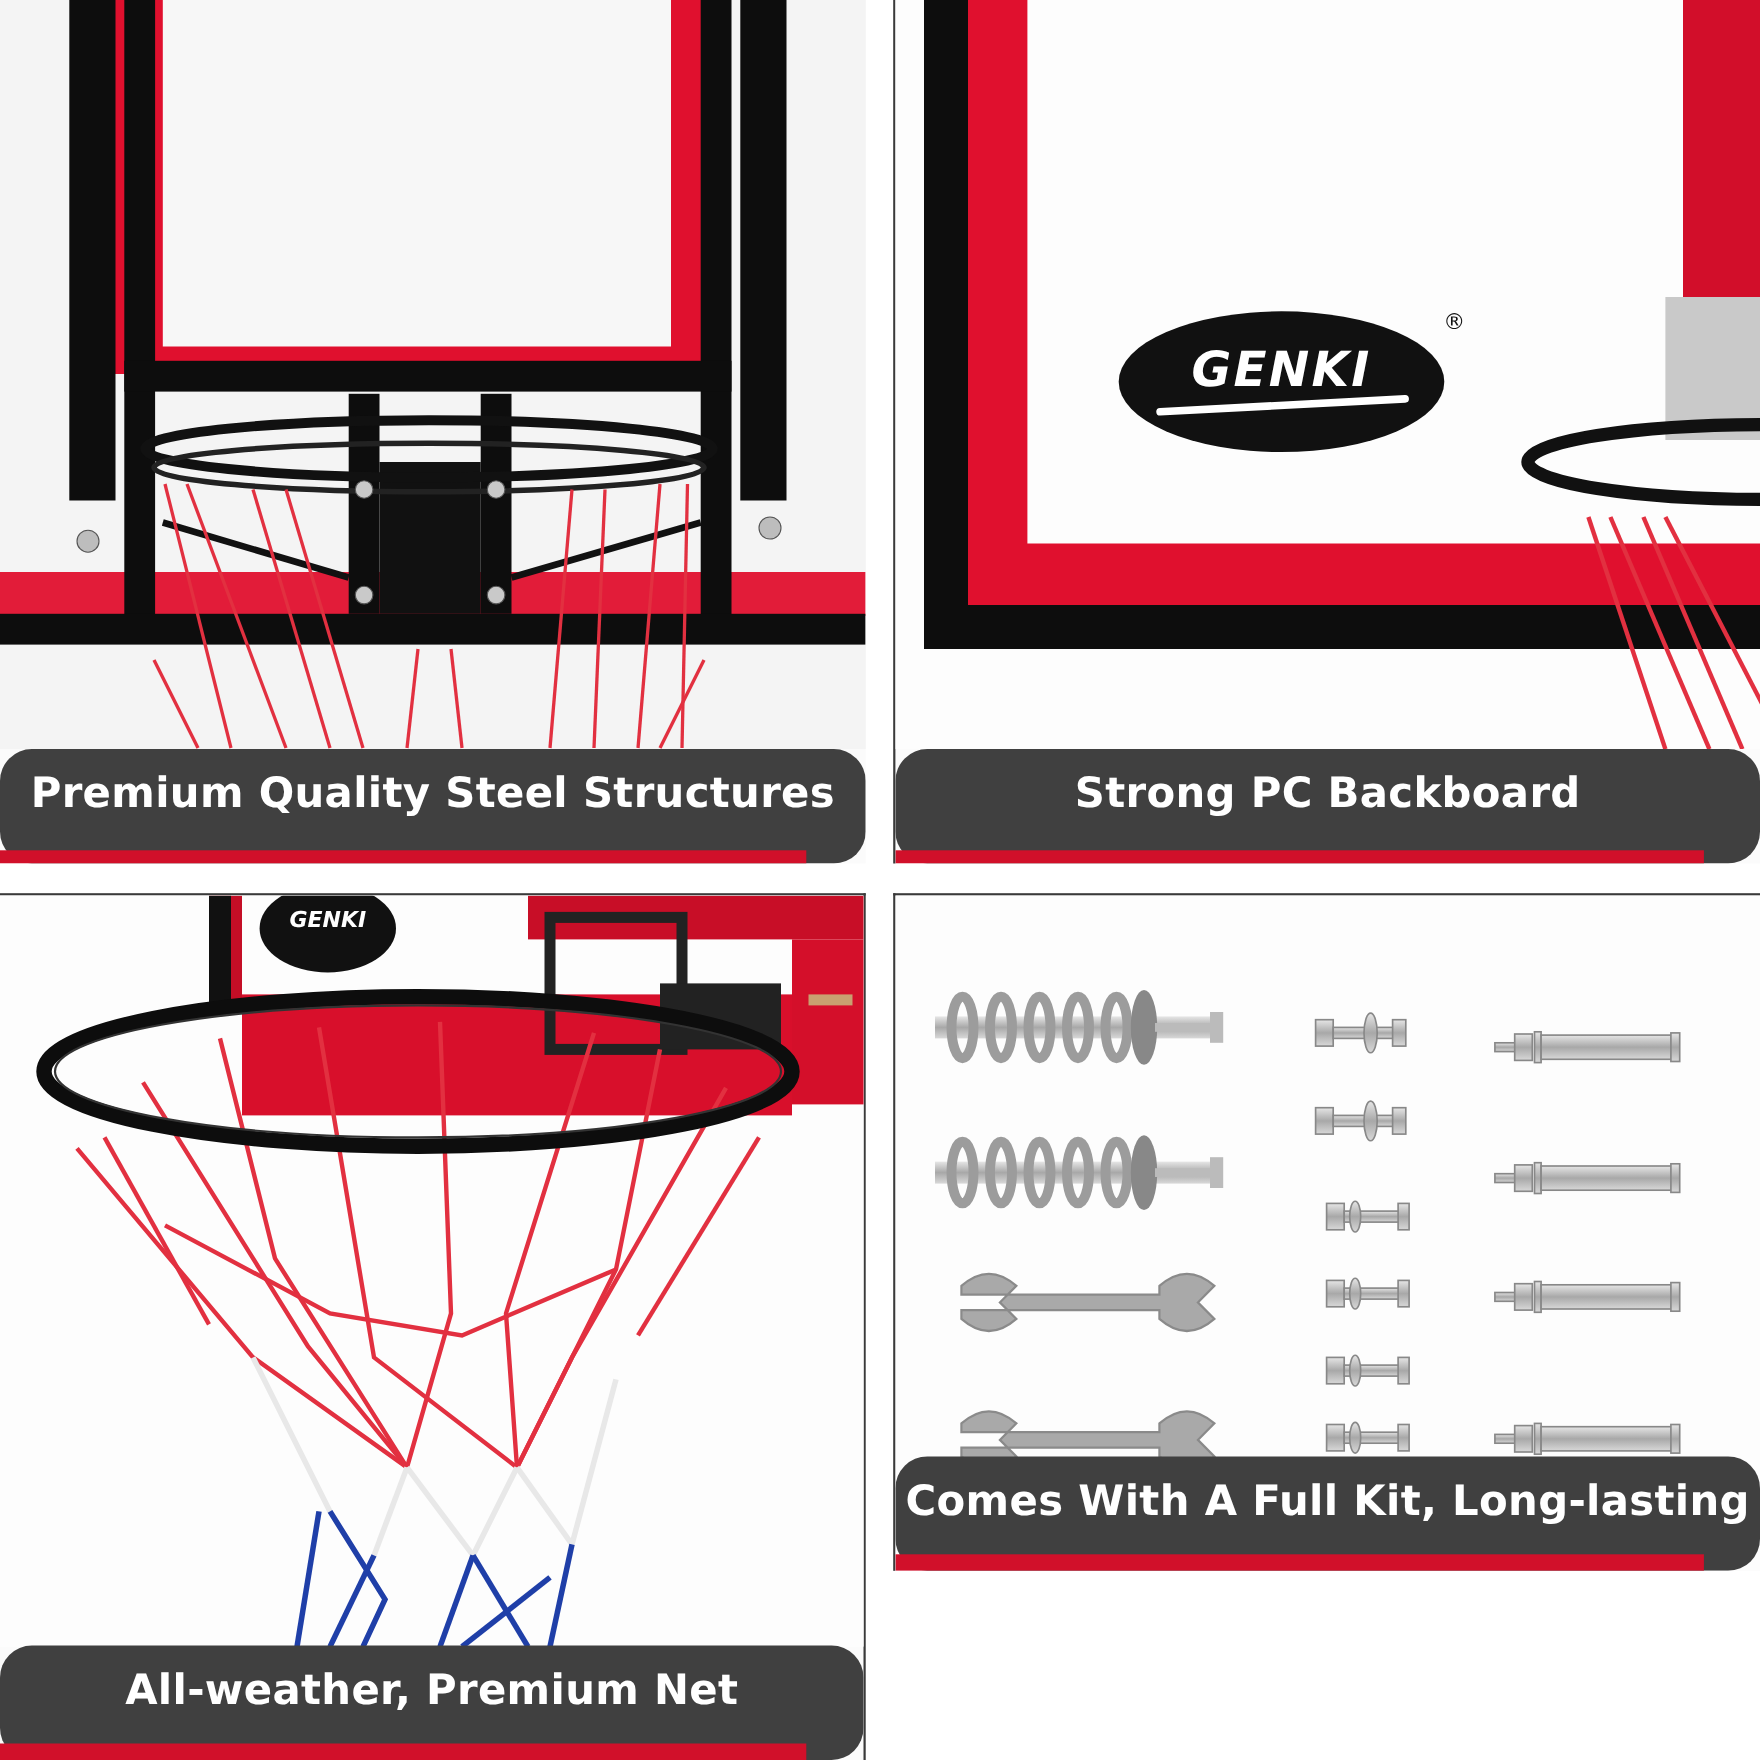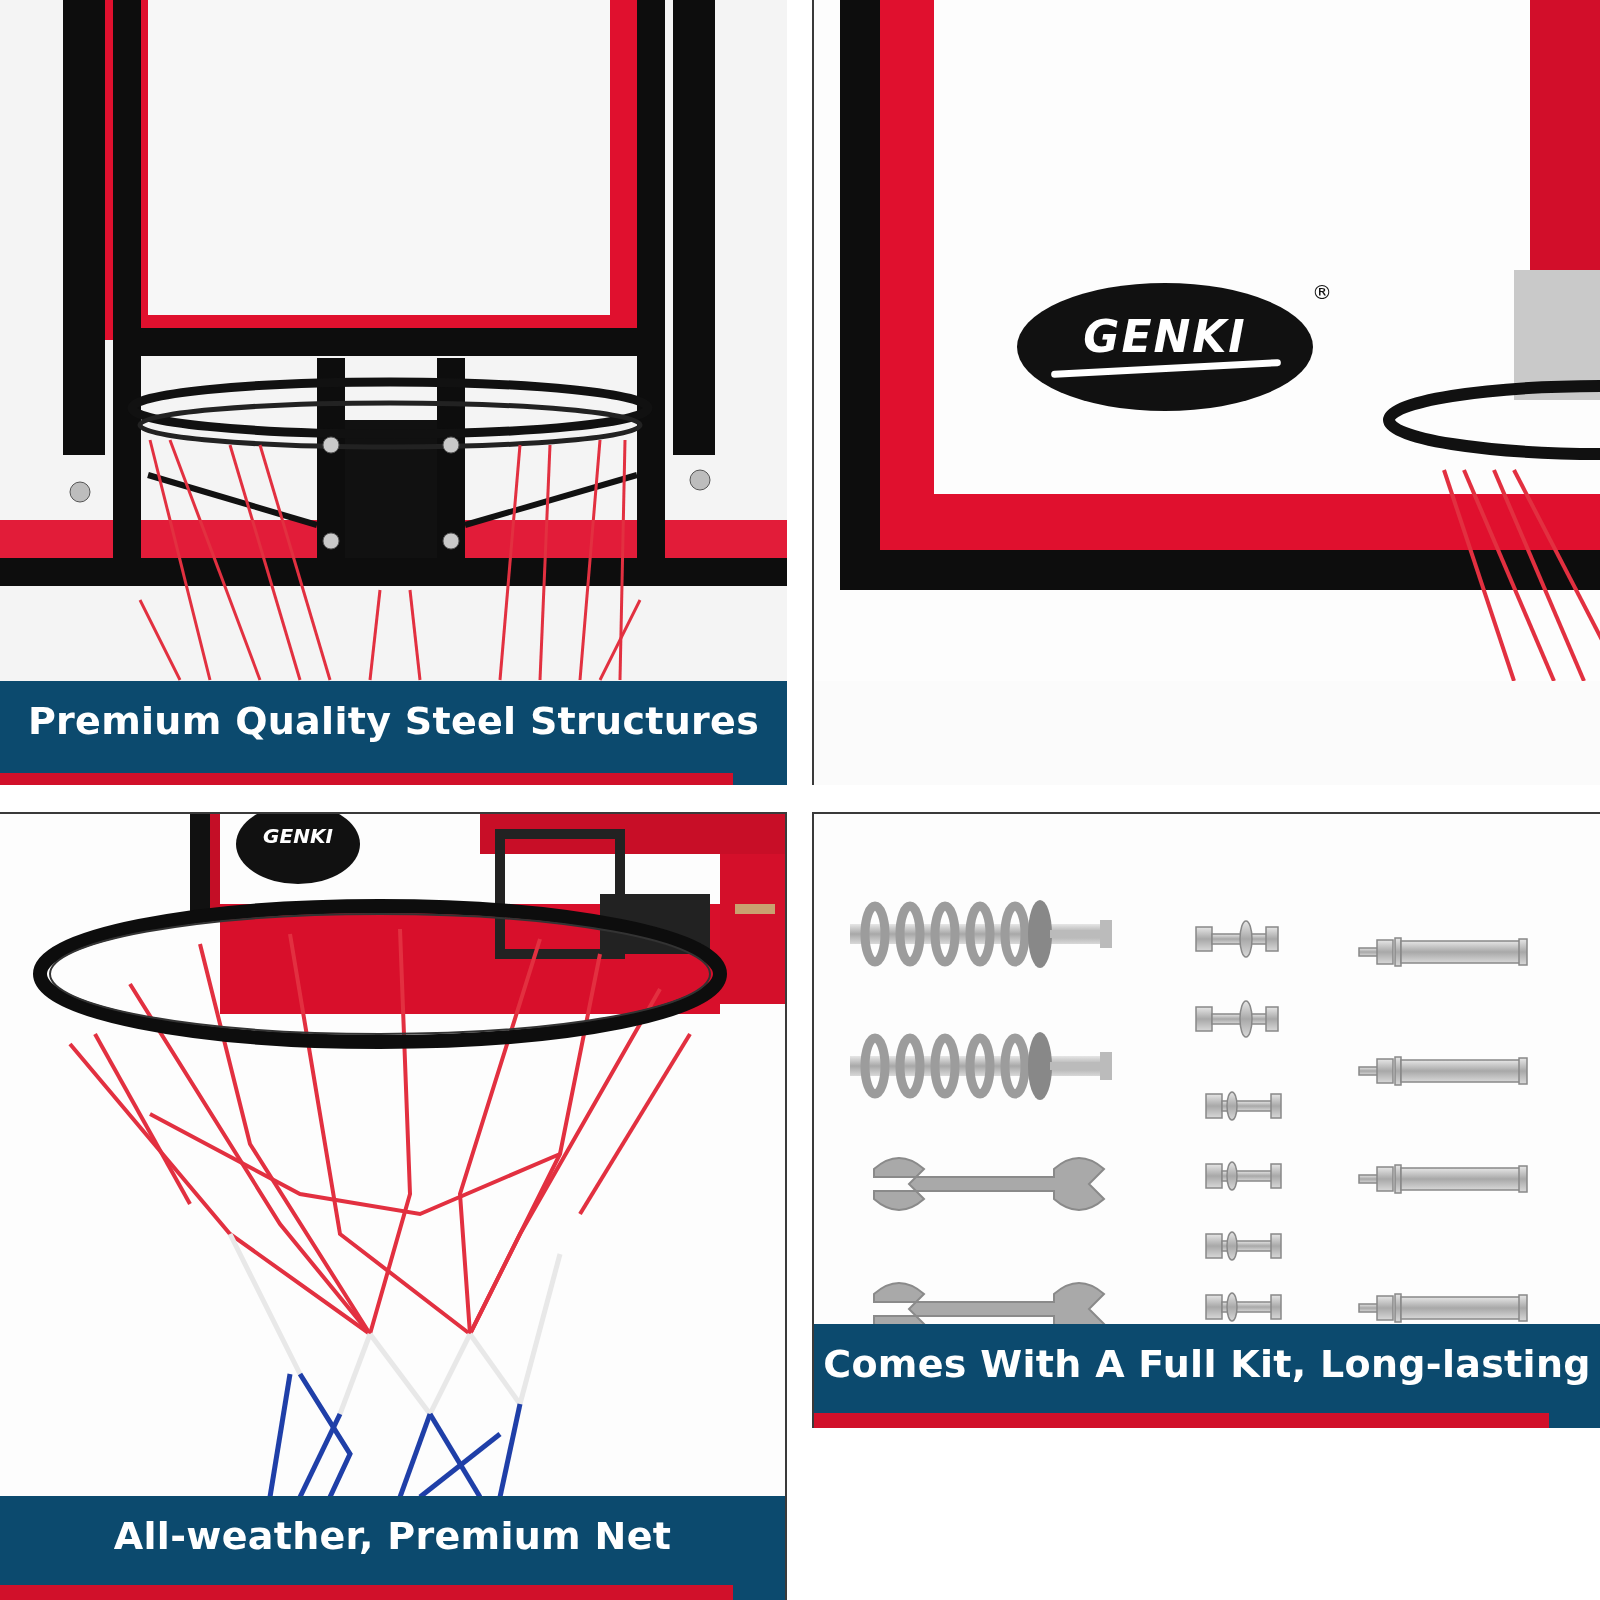--- a/index.html
+++ b/index.html
@@ -1,19 +1,19 @@
 <!DOCTYPE html>
 <html><head>
 <meta charset="utf-8">
 <style>
   html, body { margin:0; padding:0; background:#ffffff; }
   body { width:1600px; height:1600px; position:relative; overflow:hidden; font-family:"DejaVu Sans", sans-serif; }
   .panel { position:absolute; overflow:hidden; background:#fbfbfb; }
   .panel.framed { box-sizing:border-box; border:2px solid #3a3a3a; border-bottom:none; }
-  .caption { position:absolute; left:0; right:0; bottom:0; height:104px; background:#0c4a6e; }
+  .caption { position:absolute; left:0; right:0; bottom:0; height:104px; background:#404040;border-radius:29px; }
   .caption-text { position:absolute; left:0; right:0; top:18px; text-align:center; color:#ffffff; font-weight:bold; font-size:38px; letter-spacing:0.3px; white-space:nowrap; }
   .stripe { position:absolute; left:0; bottom:0; height:12px; background:#d1102a; }
   .photo { position:absolute; left:0; top:0; right:0; }
   svg { display:block; }
 </style>
 </head>
 <body>
 
 <div class="panel" style="left:0;top:0;width:787px;height:785px;">
   <div class="photo" style="height:681px;background:#f4f4f4;">
@@ -92,20 +92,24 @@
           <path d="M700 470 L788 640"></path>
       </g>
     </svg>
 
     <div style="position:absolute;left:203px;top:283px;width:296px;height:128px;border-radius:50%;background:#111;">
       <div style="position:absolute;left:0;right:0;top:28px;text-align:center;color:#fff;font-style:italic;font-weight:bold;font-size:44px;letter-spacing:2px;">GENKI</div>
       <div style="position:absolute;left:34px;top:82px;width:230px;height:7px;background:#fff;border-radius:6px;transform:rotate(-3deg);"></div>
     </div>
     <div style="position:absolute;left:498px;top:280px;font-size:20px;color:#111;">®</div>
   </div>
+  <div class="caption">
+    <div class="caption-text">Strong PC Backboard</div>
+    <div class="stripe" style="width:735px;"></div>
+  </div>
 </div>
 
 <div class="panel framed" style="left:0;top:812px;width:787px;height:788px;border-left:none;">
   <div class="photo" style="height:683px;background:#fdfdfd;">
     <svg width="787" height="683" viewBox="0 0 787 683">
       <rect width="787" height="683" fill="#fdfdfd"></rect>
 
       <rect x="190" y="0" width="30" height="100" fill="#c40e26"></rect>
       <rect x="190" y="0" width="20" height="100" fill="#111"></rect>
       <rect x="220" y="90" width="500" height="110" fill="#d80f2b"></rect>

